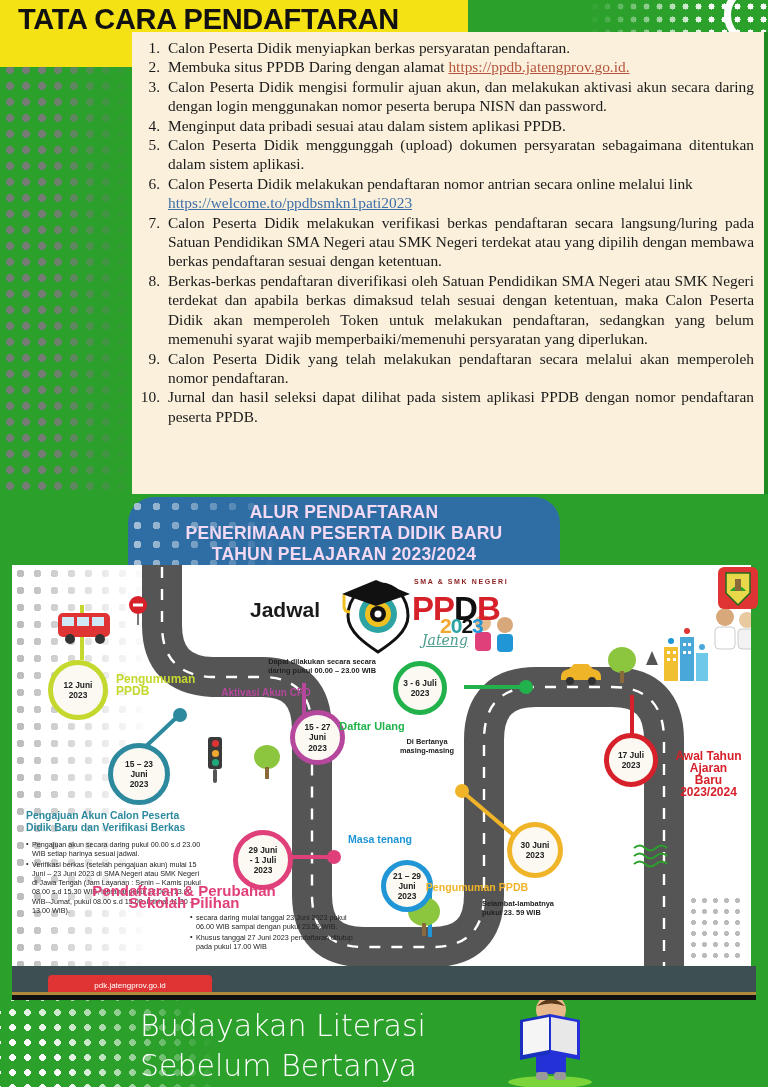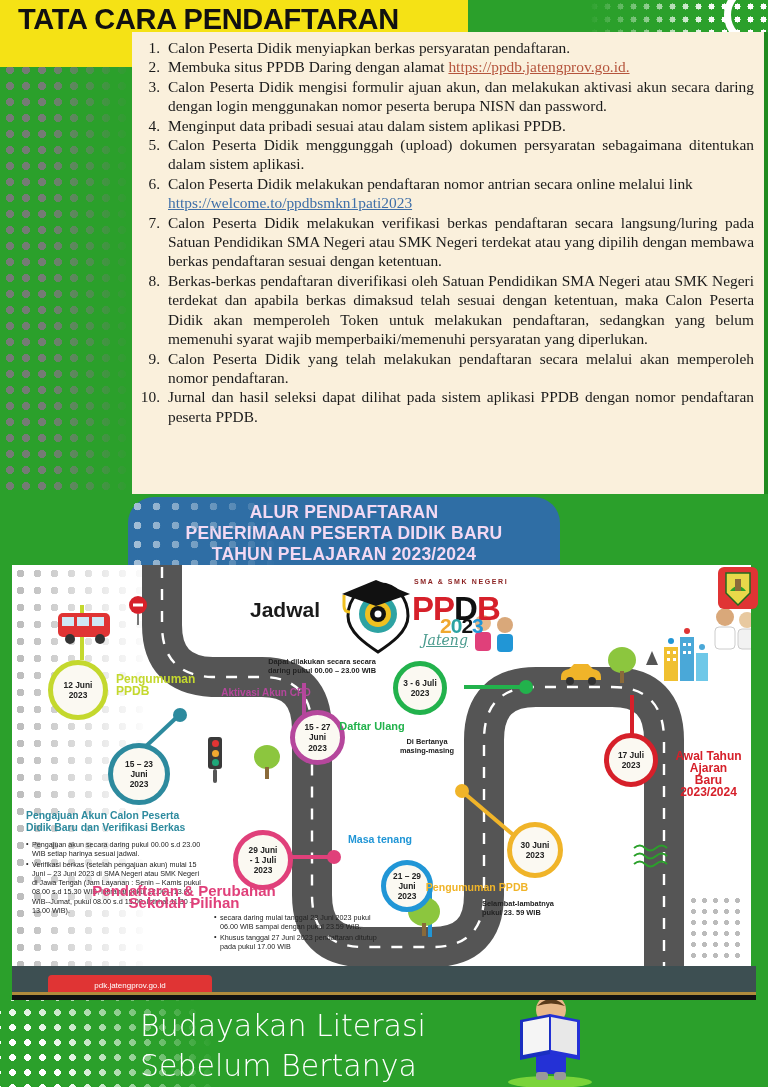--- a/index.html
+++ b/index.html
@@ -384,21 +384,21 @@
 Juni
 2023</div>
         <div class="lbl" style="left: 254px; top: 122px; font-size: 10px; color: rgb(181, 71, 156); white-space: pre-line; text-align: center; transform: translateX(-50%);">Aktivasi Akun CPD</div>
         <div class="small" style="left: 240px; top: 92px; width: 140px; white-space: pre-line; text-align: center; font-weight: bold; font-size: 7.4px;">Dapat dilakukan secara secara
 daring pukul 00.00 – 23.00 WIB</div>
         <div class="node" style="left: 221px; top: 265px; width: 60px; height: 60px; border: 5px solid rgb(224, 64, 122); white-space: pre-line;">29 Juni
 - 1 Juli
 2023</div>
         <div class="lbl" style="left: 172px; top: 320px; font-size: 15px; color: rgb(224, 64, 122); white-space: pre-line; text-align: center; transform: translateX(-50%);">Pendaftaran &amp; Perubahan
 Sekolah Pilihan</div>
-        <div class="small" style="left: 178px; top: 348px; width: 175px; margin-left: 24px;">
+        <div class="small" style="left: 178px; top: 348px; width: 175px;">
           <ul>
             <li>secara daring mulai  tanggal 23 Juni 2023 pukul 06.00 WIB sampai dengan pukul 23.59 WIB.</li>
             <li>Khusus tanggal 27 Juni 2023 pendaftaran ditutup pada pukul 17.00 WIB</li>
           </ul>
         </div>
         <div class="node" style="left: 369px; top: 295px; width: 52px; height: 52px; border: 5px solid rgb(33, 150, 214); white-space: pre-line;">21 – 29
 Juni
 2023</div>
         <div class="lbl" style="left: 368px; top: 268px; font-size: 10.6px; color: rgb(33, 150, 214); white-space: pre-line; text-align: center; transform: translateX(-50%);">Masa tenang</div>
         <div class="node" style="left: 495px; top: 257px; width: 56px; height: 56px; border: 5px solid rgb(240, 180, 41); white-space: pre-line;">30 Juni

